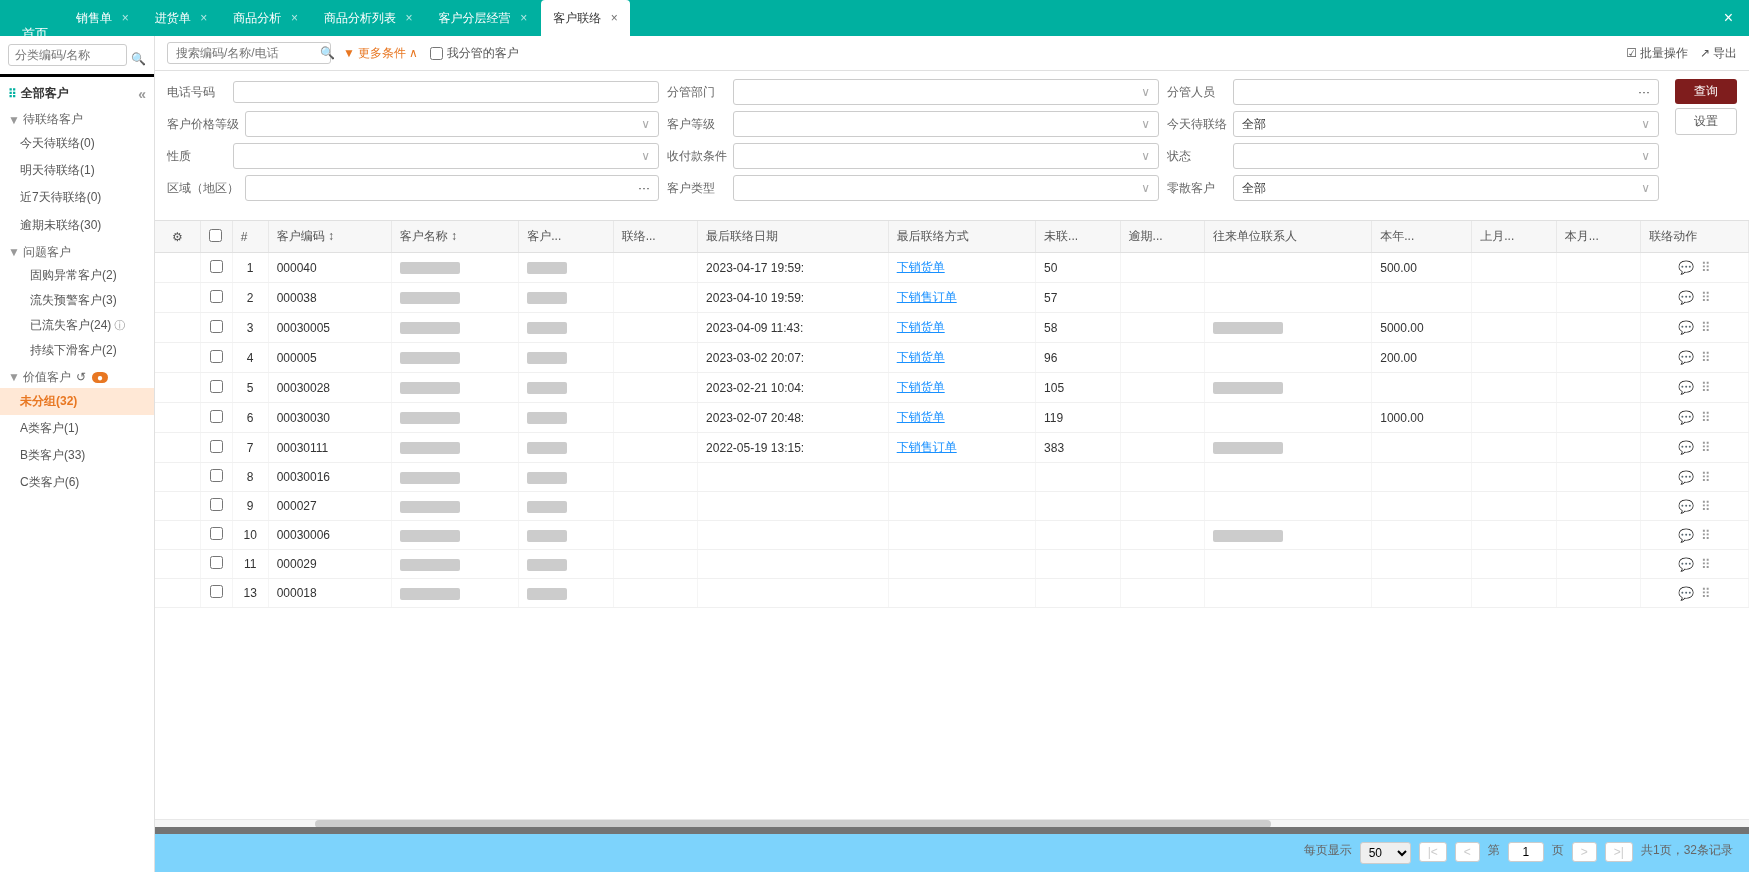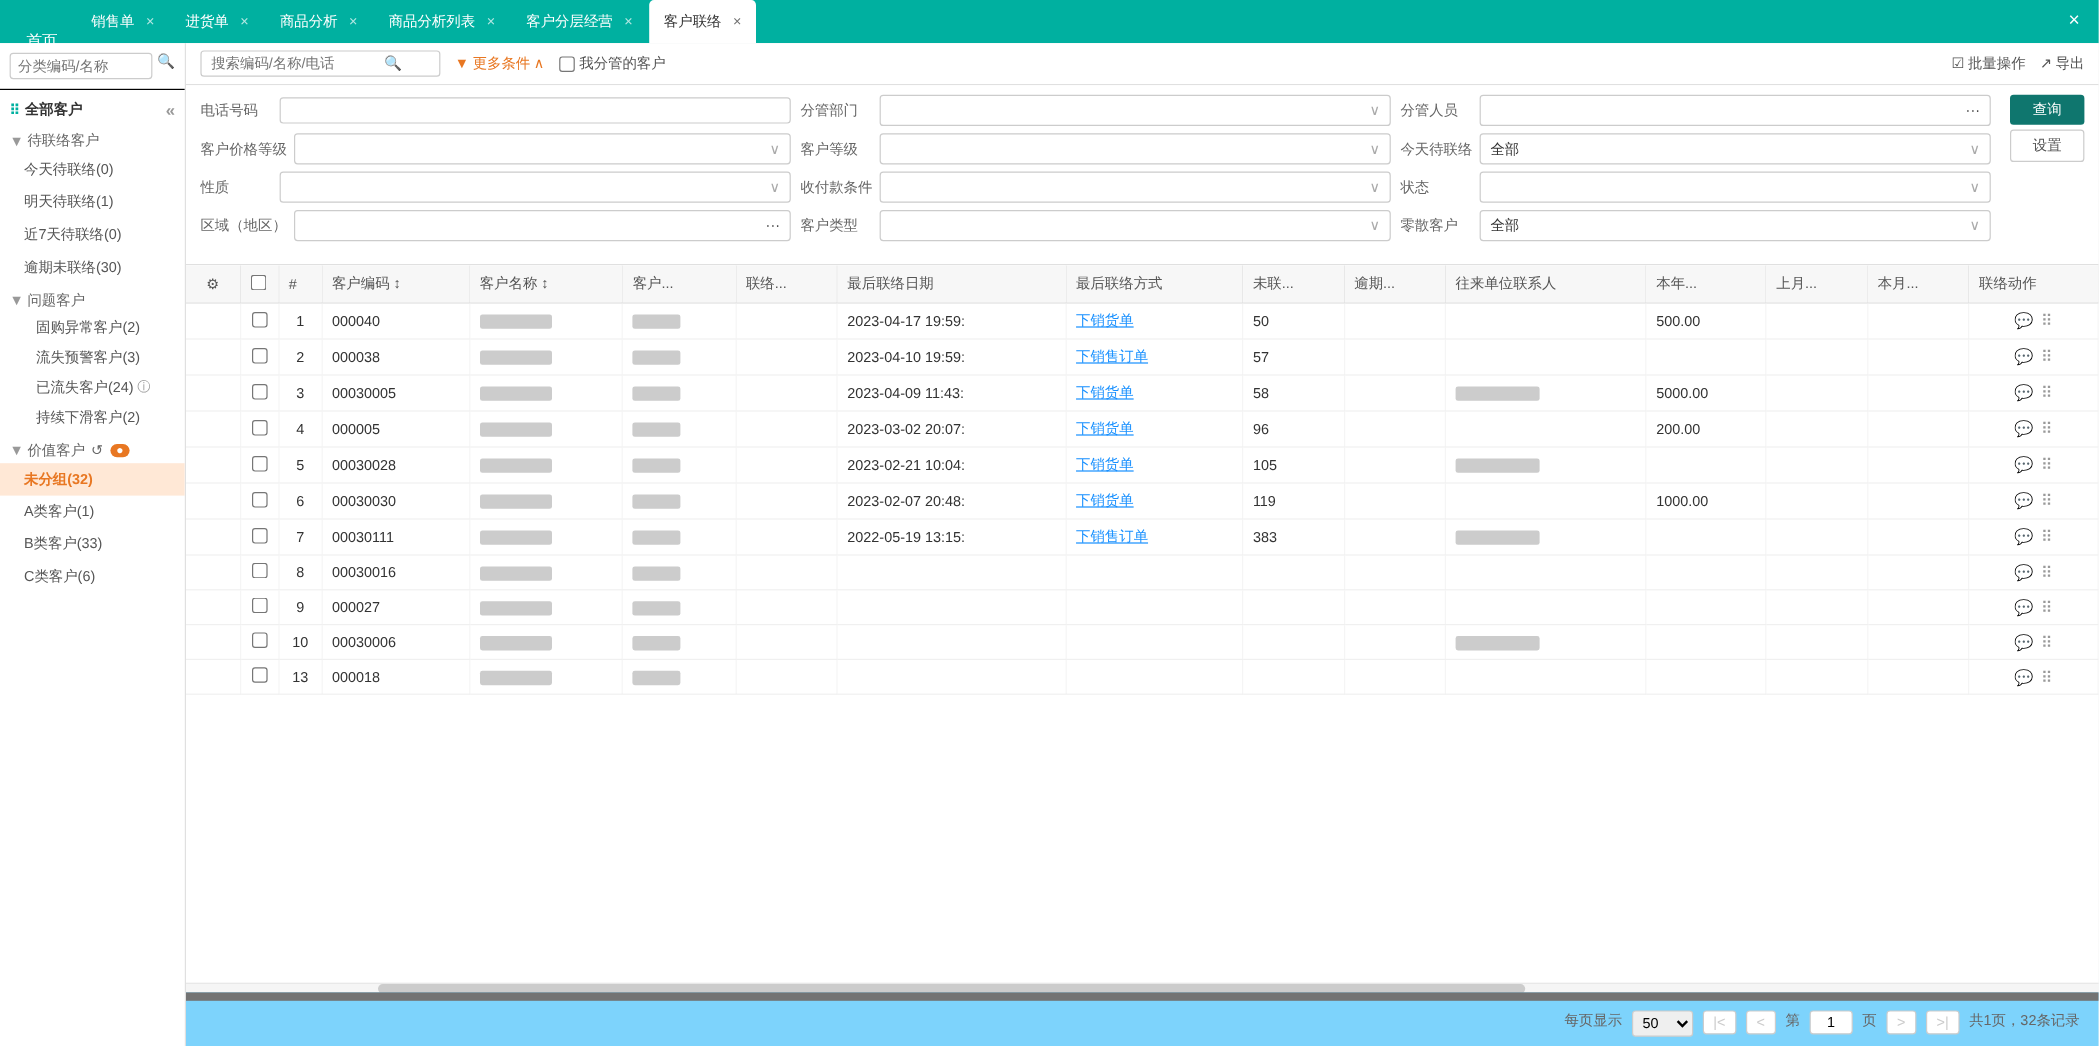--- a/index.html
+++ b/index.html
@@ -54,23 +54,23 @@
       width: 155px;
       min-width: 155px;
       background: #fff;
       border-right: 1px solid #e0e0e0;
       overflow-y: auto;
       display: flex;
       flex-direction: column;
     }
     .sidebar-search {
       display: flex;
-      align-items: flex-start;
+      align-items: flex-end;
       padding: 8px;
-      border-bottom: 1px solid #000000;
+      border-bottom: 3px solid #000000;
       gap: 4px;
     }
     .sidebar-search input {
       border: 1px solid #ccc;
       border-radius: 3px;
       padding: 3px 6px;
       width: 100%;
       font-size: 12px;
       outline: none;
     }
@@ -147,21 +147,21 @@
       align-items: center;
       gap: 12px;
     }
     .filter-search {
       display: flex;
       align-items: center;
       border: 1px solid #ccc;
       border-radius: 3px;
       padding: 3px 8px;
       gap: 4px;
-      width: 200px;
+      width: 164px;
     }
     .filter-search input {
       border: none;
       outline: none;
       font-size: 12px;
       width: 140px;
       color: #999;
     }
     .filter-more {
       color: #e87722;
@@ -244,21 +244,21 @@
       height: 26px;
     }
     .filter-select .chevron { color: #aaa; }
     .filter-btn-group {
       display: flex;
       flex-direction: column;
       gap: 4px;
       margin-left: 8px;
     }
     .btn-query {
-      background: #0f766e;
+      background: #7f1d1d;
       color: #fff;
       border: none;
       border-radius: 3px;
       padding: 4px 18px;
       cursor: pointer;
       font-size: 12px;
       white-space: nowrap;
     }
     .btn-reset {
       background: #fff;
@@ -828,20 +828,43 @@
       <td>
         <div class="action-icons">
           <span class="action-icon">💬</span>
           <span class="action-icon">⠿</span>
         </div>
       </td>
     </tr>
             <tr>
       <td></td>
       <td class="col-check"><input type="checkbox" style=""></td>
+      <td class="col-num">11</td>
+      <td>000029</td>
+      <td><span style="display:inline-block;background:#ccc;border-radius:2px;color:transparent;min-width:60px;height:12px;vertical-align:middle;"></span></td>
+      <td><span style="display:inline-block;background:#ccc;border-radius:2px;color:transparent;min-width:60px;height:12px;vertical-align:middle;min-width:40px;"></span></td>
+      <td></td>
+      <td></td>
+      <td></td>
+      <td></td>
+      <td></td>
+      <td></td>
+      <td></td>
+      <td></td>
+      <td></td>
+      <td>
+        <div class="action-icons">
+          <span class="action-icon">💬</span>
+          <span class="action-icon">⠿</span>
+        </div>
+      </td>
+    </tr>
+            <tr>
+      <td></td>
+      <td class="col-check"><input type="checkbox" style=""></td>
       <td class="col-num">13</td>
       <td>000018</td>
       <td><span style="display:inline-block;background:#ccc;border-radius:2px;color:transparent;min-width:60px;height:12px;vertical-align:middle;"></span></td>
       <td><span style="display:inline-block;background:#ccc;border-radius:2px;color:transparent;min-width:60px;height:12px;vertical-align:middle;min-width:40px;"></span></td>
       <td></td>
       <td></td>
       <td></td>
       <td></td>
       <td></td>
       <td></td>

